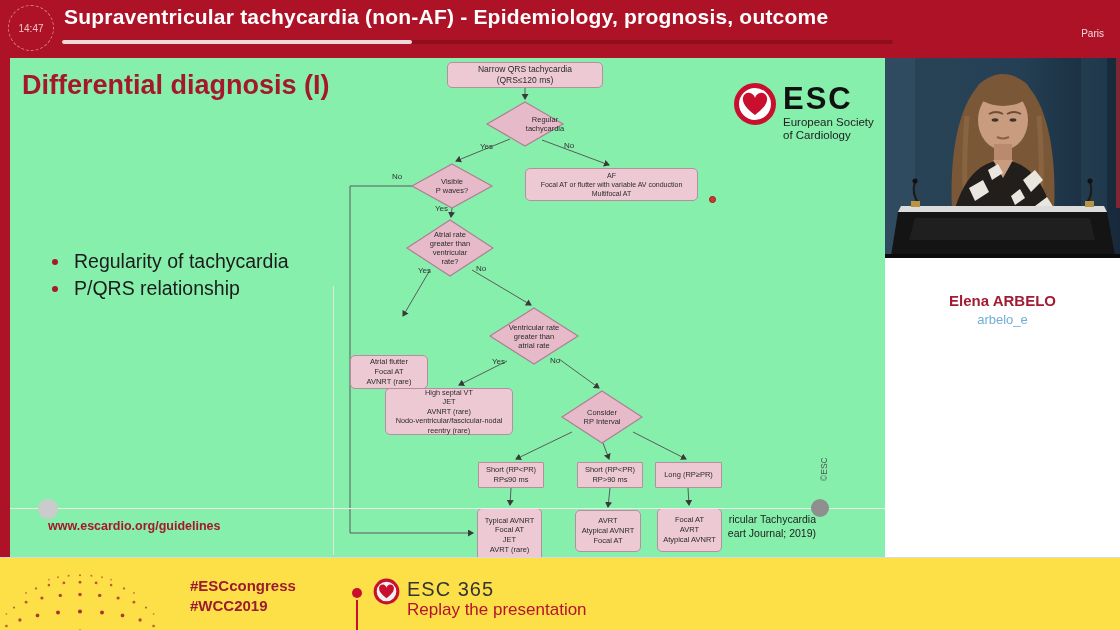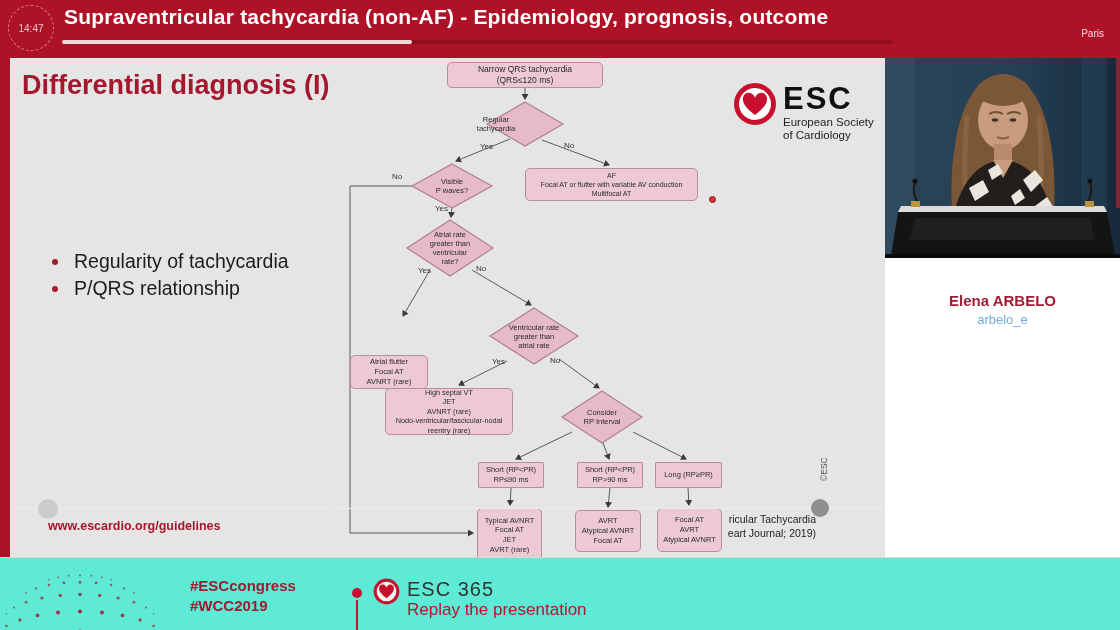--- a/index.html
+++ b/index.html
@@ -11,21 +11,21 @@
   .clock { position:absolute; left:8px; top:5px; width:46px; height:46px; border-radius:50%;
            border:1px dashed rgba(255,210,214,.55); display:flex; align-items:center; justify-content:center;
            color:#efc6cb; font-size:10px; }
   .header-title { position:absolute; left:64px; top:5px; color:#fff; font-size:21px; font-weight:bold; letter-spacing:.2px; }
   .progress-track { position:absolute; left:62px; top:40px; width:831px; height:4px; background:#8e0e1d; border-radius:2px; }
   .progress-fill { position:absolute; left:0; top:0; width:350px; height:4px; background:#f0d9da; border-radius:2px; }
   .header-loc { position:absolute; right:16px; top:28px; color:#f3dcde; font-size:10px; }
 
   
   .left-stripe { position:absolute; left:0; top:58px; width:10px; height:499px; background:#ae1227; }
-  .slide { position:absolute; left:10px; top:58px; width:875px; height:499px; background:#e5e5e5; overflow:hidden; }
+  .slide { position:absolute; left:10px; top:58px; width:875px; height:499px; background:#86efac; overflow:hidden; }
   .slide-title { position:absolute; left:12px; top:12px; color:#a5172d; font-size:27px; font-weight:bold; }
 
   .bullets { position:absolute; left:34px; top:190px; list-style:none; }
   .bullets li { position:relative; padding-left:30px; font-size:19.5px; color:#1c1c1c; line-height:27px; }
   .bullets li::before { content:""; position:absolute; left:8px; top:11px; width:6px; height:6px; border-radius:50%; background:#a81a2b; }
 
   .slide-url { position:absolute; left:38px; top:461px; color:#a5172d; font-size:12.5px; font-weight:bold; }
 
   .hline { position:absolute; left:0; top:450px; width:875px; height:1px; background:#ececec; }
   .vline { position:absolute; left:323px; top:228px; width:1px; height:269px; background:#e3e3e3; }
@@ -57,21 +57,21 @@
 
   
   .video-panel { position:absolute; left:885px; top:58px; width:235px; height:499px; background:#fff; }
   .video { position:absolute; left:0; top:0; width:235px; height:200px; display:block; }
   .speaker-name { position:absolute; left:0; top:234px; width:235px; text-align:center;
                   color:#a11c33; font-size:15px; font-weight:bold; }
   .speaker-handle { position:absolute; left:0; top:254px; width:235px; text-align:center;
                     color:#72aed6; font-size:13px; }
 
   
-  .footer { position:absolute; left:0; top:557px; width:1120px; height:73px; background:#5eead4;
+  .footer { position:absolute; left:0; top:557px; width:1120px; height:73px; background:#fde047;
             border-top:1px solid #d9d9d9; }
   .globe { position:absolute; left:0; bottom:0; width:175px; height:72px; overflow:hidden; }
   .hashtags { position:absolute; left:190px; top:18px; color:#9c1b31; font-size:15px; font-weight:bold; line-height:20px; }
   .esc365-dot { position:absolute; left:352px; top:30px; width:10px; height:10px; border-radius:50%; background:#c8102e; }
   .esc365-line { position:absolute; left:356px; top:42px; width:2px; height:31px; background:#c8102e; }
   .esc365 { position:absolute; left:373px; top:20px; display:flex; }
   .esc365-text { margin-left:7px; }
   .esc365-title { font-size:20px; color:#333; letter-spacing:1px; line-height:22px; }
   .esc365-sub { font-size:17px; color:#b5122f; }
 </style>
@@ -164,21 +164,21 @@
 Focal AT
 JET
 AVRT (rare)</div>
   <div class="fbox" style="left:565px; top:452px; width:66px; height:42px;">AVRT
 Atypical AVNRT
 Focal AT</div>
   <div class="fbox" style="left:647px; top:450px; width:65px; height:44px;">Focal AT
 AVRT
 Atypical AVNRT</div>
 
-  <div class="dtext" style="left:486px; top:66px;">Regular
+  <div class="dtext" style="left:535px; top:66px;">Regular
 tachycardia</div>
   <div class="dtext" style="left:442px; top:128px;">Visible
 P waves?</div>
   <div class="dtext" style="left:440px; top:190px;">Atrial rate
 greater than
 ventricular
 rate?</div>
   <div class="dtext" style="left:524px; top:278px;">Ventricular rate
 greater than
 atrial rate</div>

